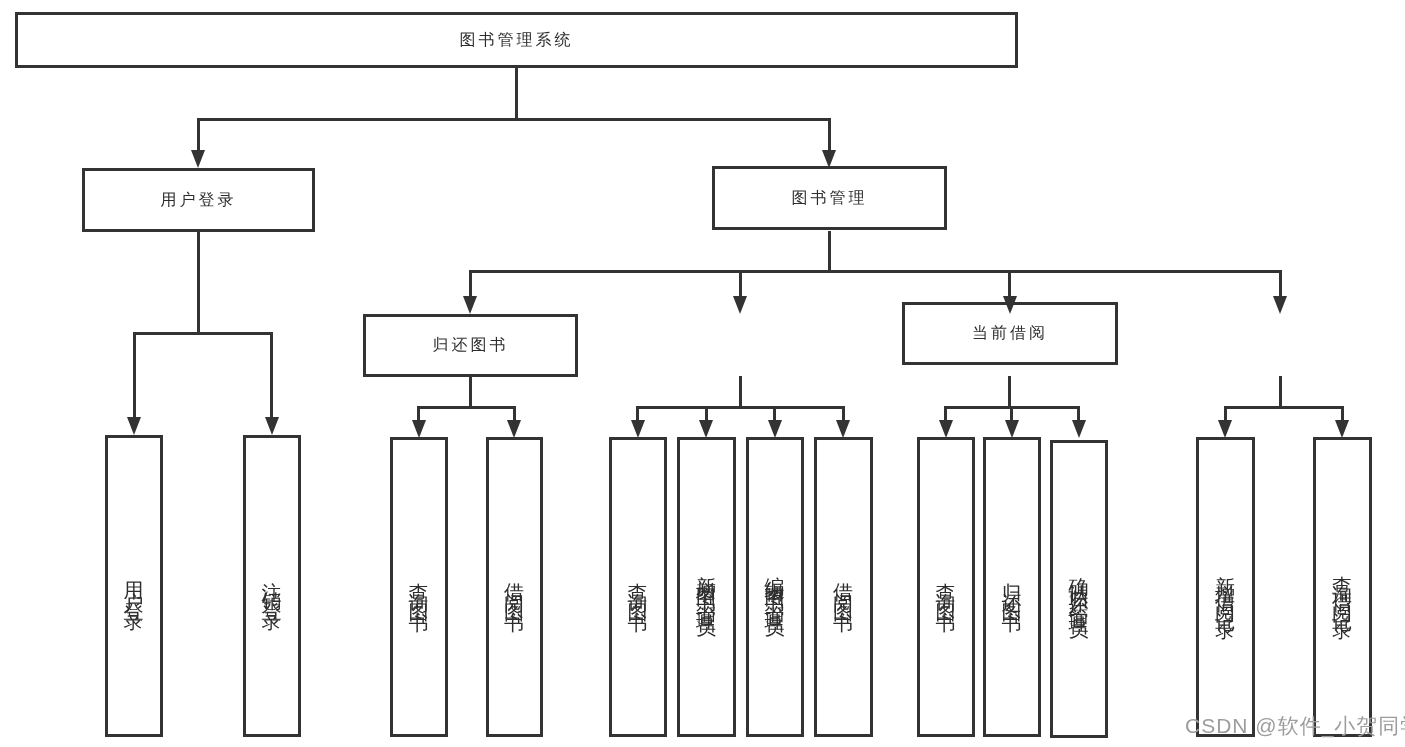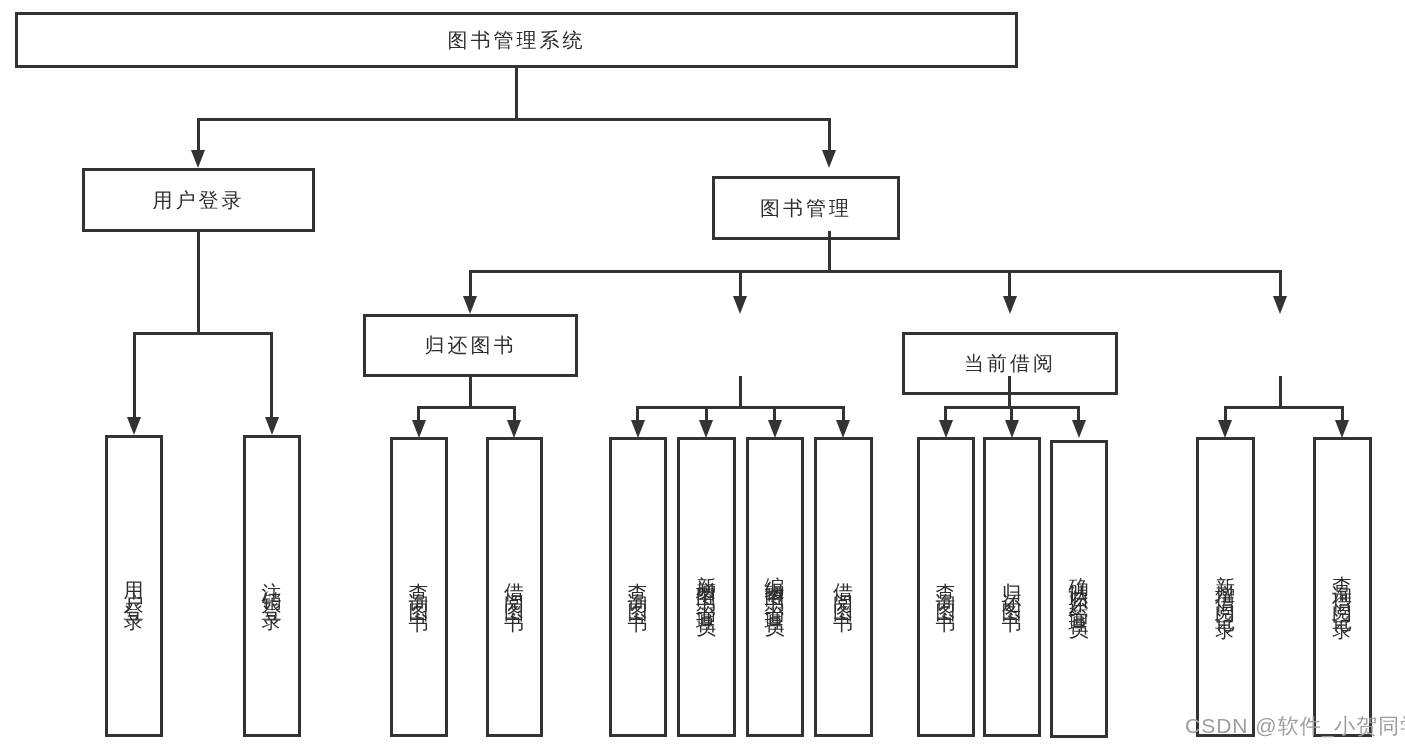--- a/index.html
+++ b/index.html
@@ -14,21 +14,21 @@
     position:absolute;
     box-sizing:border-box;
     border:3px solid #333333;
     background:#ffffff;
     display:flex;
     align-items:center;
     justify-content:center;
     color:#2d2d2d;
   }
   .hbox span{
-    font-size:20px;
+    font-size:16px;
     letter-spacing:3px;
     white-space:nowrap;
   }
   .vbox span{
     writing-mode:vertical-rl;
     text-orientation:mixed;
     font-size:20px;
     letter-spacing:10px;
     line-height:1;
     white-space:nowrap;
@@ -58,28 +58,28 @@
 
 <div class="canvas">
 
   <div class="box hbox" style="left:15px;top:12px;width:1003px;height:56px">
     <span>图书管理系统</span>
   </div>
 
   <div class="box hbox" style="left:82px;top:168px;width:233px;height:64px">
     <span>用户登录</span>
   </div>
-  <div class="box hbox" style="left:712px;top:176px;width:188px;height:64px">
+  <div class="box hbox" style="left:712px;top:166px;width:235px;height:64px">
     <span>图书管理</span>
   </div>
 
   <div class="box hbox" style="left:363px;top:314px;width:215px;height:63px">
     <span>归还图书</span>
   </div>
-  <div class="box hbox" style="left:902px;top:332px;width:216px;height:63px">
+  <div class="box hbox" style="left:902px;top:302px;width:216px;height:63px">
     <span>当前借阅</span>
   </div>
 
   <div class="box vbox" style="left:105px;top:435px;width:58px;height:302px">
     <span>用户登录</span>
   </div>
   <div class="box vbox" style="left:243px;top:435px;width:58px;height:302px">
     <span>注销登录</span>
   </div>
 

